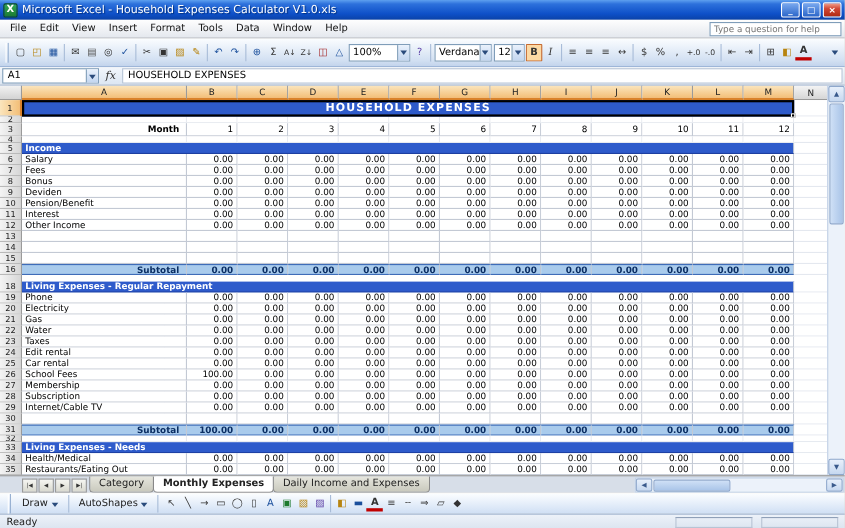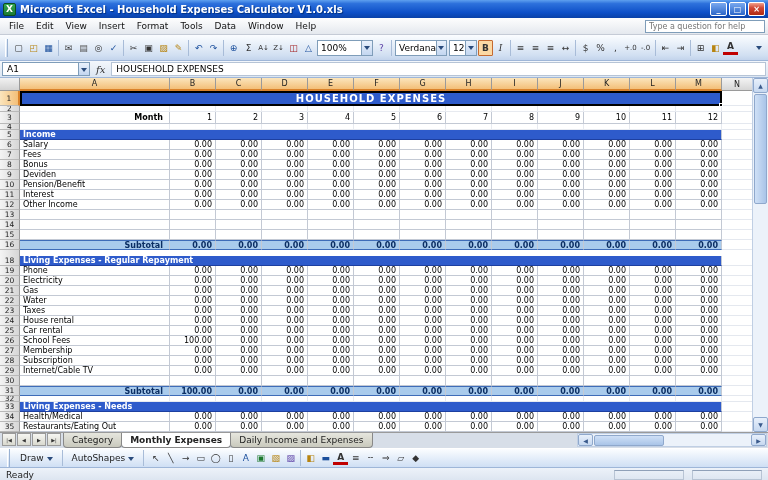--- a/index.html
+++ b/index.html
@@ -3,21 +3,21 @@
 <meta charset="utf-8">
 <style>
   *{box-sizing:border-box;margin:0;padding:0;}
   html,body{width:768px;height:480px;overflow:hidden;}
   body{font-family:"DejaVu Sans","Liberation Sans",sans-serif;background:#D4D0C8;font-size:9px;}
   .window{width:768px;height:480px;display:flex;flex-direction:column;}
 
   
   .titlebar{flex:0 0 18px;background:linear-gradient(180deg,#5EA0EF 0%,#2D71DC 20%,#0E50C8 70%,#0A42A8 100%);display:flex;align-items:center;padding:0 3px;gap:4px;}
   .app-icon{width:13px;height:13px;background:linear-gradient(#34A853,#1B7A33);color:#fff;font-size:9px;font-weight:bold;display:flex;align-items:center;justify-content:center;border-radius:2px;border:1px solid #0C4D1E;}
-  .title-text{color:#fff;font-weight:bold;font-size:10px;flex:1;white-space:nowrap;overflow:hidden;text-shadow:1px 1px 1px #00307F;}
+  .title-text{color:#fff;font-weight:normal;font-size:10px;flex:1;white-space:nowrap;overflow:hidden;text-shadow:1px 1px 1px #00307F;}
   .win-btn{width:17px;height:14px;display:inline-flex;align-items:center;justify-content:center;color:#fff;font-size:8px;font-weight:bold;background:linear-gradient(#7AA9EF,#2B66C9);border:1px solid #fff;border-radius:2px;margin-left:2px;}
   .win-btn.close{background:linear-gradient(#F2A28E,#D14836 40%,#B02A12);}
 
   
   .menubar{flex:0 0 17px;background:linear-gradient(#FEFEFE,#E4E8EE);display:flex;align-items:center;border-bottom:1px solid #C5CBD6;padding:0 3px;}
   .menu-items{display:inline-flex;}
   .menu-item{padding:2px 6px;font-size:9px;color:#111;white-space:nowrap;}
   .help-box{margin-left:auto;width:120px;height:13px;font-size:8px;border:1px solid #7F9DB9;padding:0 3px;font-family:inherit;color:#444;}
 
   
@@ -70,21 +70,21 @@
   .month-label{justify-content:flex-end;padding-right:6px;font-weight:bold;}
   .spacer{border-right:1px solid #E7EAF0;border-bottom:1px solid #E7EAF0;}
 
   
   .vscroll{width:16px;flex:0 0 16px;background:#ECF2FA;border-left:1px solid #C0CFE4;display:flex;flex-direction:column;align-items:stretch;}
   .scroll-btn{height:15px;flex:0 0 15px;background:linear-gradient(#E8F0FB,#C6D8F0);border:1px solid #8FA8CC;display:flex;align-items:center;justify-content:center;font-size:6px;color:#3A5A8C;border-radius:2px;}
   .vthumb{height:110px;flex:0 0 110px;margin:1px;background:linear-gradient(90deg,#CFE0F6,#A9C4E8);border:1px solid #8FA8CC;border-radius:2px;}
   .vspace{flex:1;}
 
   
-  .tabs-row{flex:0 0 16px;background:#D7DEE8;display:flex;align-items:flex-start;border-top:1px solid #9A9A9A;padding-left:1px;}
+  .tabs-row{flex:0 0 16px;background:#D7DEE8;display:flex;align-items:flex-end;border-top:1px solid #9A9A9A;padding-left:19px;}
   .tab-nav{width:14px;height:13px;background:linear-gradient(#F6F6F2,#D9D9CF);border:1px solid #9A9A9A;font-size:5px;display:inline-flex;align-items:center;justify-content:center;margin-left:1px;color:#333;white-space:nowrap;}
   .sheet-tabs{display:inline-flex;margin-left:3px;}
   .sheet-tab{height:15px;padding:0 8px;font-size:9px;display:inline-flex;align-items:center;background:linear-gradient(#E6E6DE,#C9C9BD);border:1px solid #888;border-top:none;margin-left:-1px;border-radius:0 0 4px 4px;white-space:nowrap;color:#222;}
   .sheet-tab.active{background:#fff;font-weight:bold;z-index:2;position:relative;}
   .hscroll{margin-left:auto;margin-right:1px;width:190px;display:flex;align-items:center;height:14px;background:#ECF2FA;border:1px solid #C0CFE4;}
   .hscroll .scroll-btn{width:15px;height:12px;flex:0 0 15px;}
   .hthumb{width:70px;flex:0 0 70px;height:11px;margin:0 1px;background:linear-gradient(#CFE0F6,#A9C4E8);border:1px solid #8FA8CC;border-radius:2px;}
   .hspace{flex:1;}
 
   
@@ -579,21 +579,21 @@
             <div class="cell v-cell">0.00</div>
             <div class="cell v-cell">0.00</div>
             <div class="cell v-cell">0.00</div>
             <div class="cell v-cell">0.00</div>
             <div class="cell v-cell">0.00</div>
             <div class="cell v-cell">0.00</div>
             <div class="cell n-cell"></div>
           </div>
           <div class="grid-row">
             <div class="rh">24</div>
-            <div class="cell a-cell">House rental</div>
+            <div class="cell a-cell">Edit rental</div>
             <div class="cell v-cell">0.00</div>
             <div class="cell v-cell">0.00</div>
             <div class="cell v-cell">0.00</div>
             <div class="cell v-cell">0.00</div>
             <div class="cell v-cell">0.00</div>
             <div class="cell v-cell">0.00</div>
             <div class="cell v-cell">0.00</div>
             <div class="cell v-cell">0.00</div>
             <div class="cell v-cell">0.00</div>
             <div class="cell v-cell">0.00</div>

